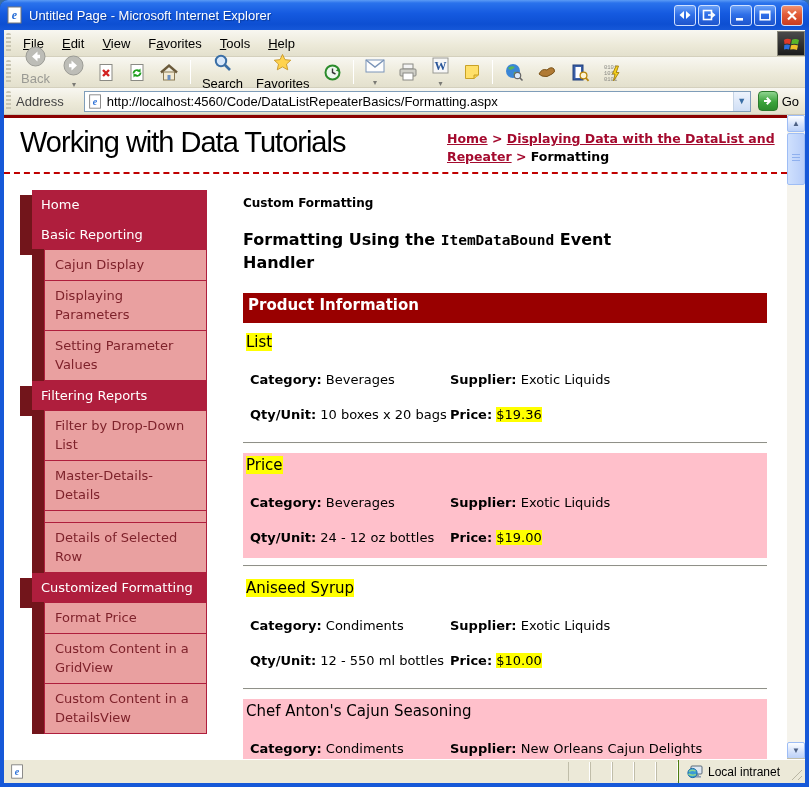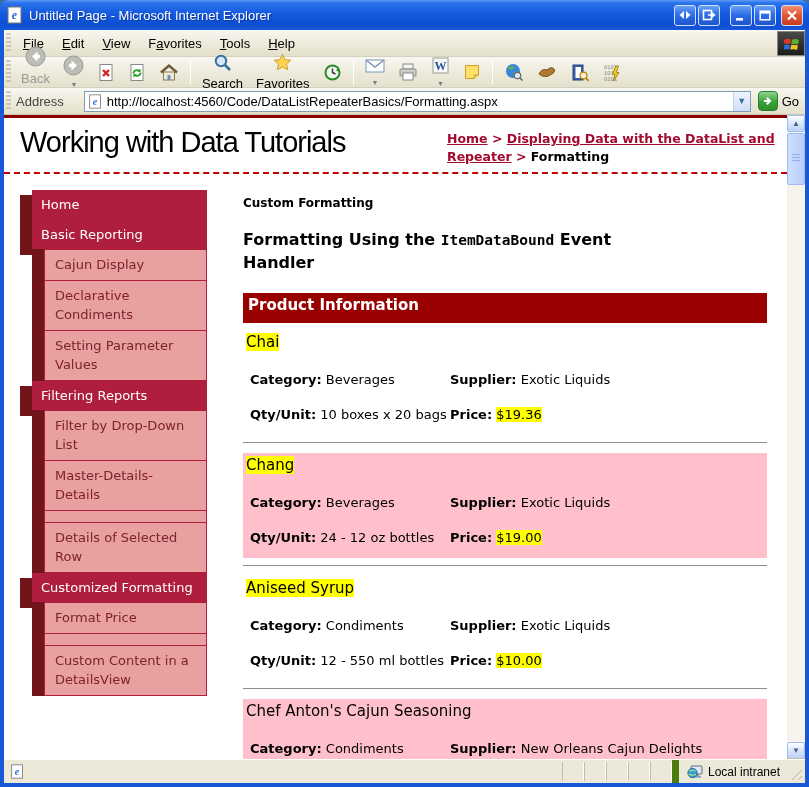--- a/index.html
+++ b/index.html
@@ -111,21 +111,21 @@
             background:linear-gradient(90deg,#cfe0fd,#b7cdf9); position:relative; }
   .sthumb:after { content:""; position:absolute; left:4px; right:4px; top:20px; height:9px;
             background:repeating-linear-gradient(180deg,#8fb0ee 0 1px,transparent 1px 3px); }
   .strack { flex:1; }
 
   
   .statusbar { height:24px; flex:0 0 24px; background:#ECE9D8; border-top:1px solid #fff; box-shadow:0 -1px 0 #c0bda9;
                display:flex; align-items:center; font-size:12px; padding:0 2px; }
   .status-main { flex:1; display:flex; align-items:center; gap:5px; padding-left:4px; }
   .spane { width:22px; align-self:stretch; margin:2px 0; border-left:1px solid #c0bda9; border-right:1px solid #fff; }
-  .zone { display:flex; align-items:center; gap:5px; padding:0 8px; border-left:7px solid #4d7c0f; align-self:stretch; }
+  .zone { display:flex; align-items:center; gap:5px; padding:0 8px; border-left:1px solid #4d7c0f; align-self:stretch; }
   .sgrip { width:14px; align-self:stretch;
            background:radial-gradient(circle at 70% 80%, #b8b5a2 1px, transparent 1.4px) 0 0/5px 5px no-repeat padding-box;
            background:repeating-linear-gradient(135deg,transparent 0 3px,#b8b5a2 3px 4px); margin:8px 1px 3px 0;
            clip-path:polygon(100% 0,100% 100%,0 100%); }
 </style>
 </head>
 <body>
 
 <div class="window">
 
@@ -334,49 +334,49 @@
       <div class="pagewrap">
         <div class="masthead">
           <div class="site-title">Working with Data Tutorials</div>
           <div class="breadcrumb" id="breadcrumb"><a>Home</a><span class="bc-sep"> &gt; </span><a>Displaying Data with the DataList and Repeater</a><span class="bc-sep"> &gt; </span><span class="bc-current">Formatting</span></div>
         </div>
         <div class="bodyarea">
           <div class="sidebar" id="sidebar">
               <div class="nav1"><span class="sq"></span><span>Home</span></div>
               <div class="nav1"><span class="sq"></span><span>Basic Reporting</span></div>
               <div class="nav2"><span class="stripe"></span><span>Cajun Display</span></div>
-              <div class="nav2"><span class="stripe"></span><span>Declarative Condiments</span></div>
+              <div class="nav2"><span class="stripe"></span><span>Displaying Parameters</span></div>
               <div class="nav2"><span class="stripe"></span><span>Setting Parameter Values</span></div>
               <div class="nav1"><span class="sq"></span><span>Filtering Reports</span></div>
               <div class="nav2"><span class="stripe"></span><span>Filter by Drop-Down List</span></div>
               <div class="nav2"><span class="stripe"></span><span>Master-Details-Details</span></div>
               <div class="nav2"><span class="stripe"></span></div>
               <div class="nav2"><span class="stripe"></span><span>Details of Selected Row</span></div>
               <div class="nav1"><span class="sq"></span><span>Customized Formatting</span></div>
               <div class="nav2"><span class="stripe"></span><span>Format Price</span></div>
-              <div class="nav2"><span class="stripe"></span></div>
+              <div class="nav2"><span class="stripe"></span><span>Custom Content in a GridView</span></div>
               <div class="nav2"><span class="stripe"></span><span>Custom Content in a DetailsView</span></div>
             </div>
           <div class="main">
             <div class="h1">Custom Formatting</div>
             <div class="h2"><span>Formatting Using the </span><code>ItemDataBound</code><span> Event Handler</span></div>
             <div class="banner">Product Information</div>
             <div id="products">
                 <div class="product">
-                  <div class="p-title"><span class="hl">Chai</span></div>
+                  <div class="p-title"><span class="hl">List</span></div>
                   <div class="p-grid">
                     <div class="cell"><b>Category:</b> <span class="">Beverages</span></div>
                     <div class="cell"><b>Supplier:</b> <span class="">Exotic Liquids</span></div>
                     <div class="cell"><b>Qty/Unit:</b> <span class="">10 boxes x 20 bags</span></div>
                     <div class="cell"><b>Price:</b> <span class="hl">$19.36</span></div>
                   </div>
                 </div>
                 <div class="sep"></div>
                 <div class="product pink">
-                  <div class="p-title"><span class="hl">Chang</span></div>
+                  <div class="p-title"><span class="hl">Price</span></div>
                   <div class="p-grid">
                     <div class="cell"><b>Category:</b> <span class="">Beverages</span></div>
                     <div class="cell"><b>Supplier:</b> <span class="">Exotic Liquids</span></div>
                     <div class="cell"><b>Qty/Unit:</b> <span class="">24 - 12 oz bottles</span></div>
                     <div class="cell"><b>Price:</b> <span class="hl">$19.00</span></div>
                   </div>
                 </div>
                 <div class="sep"></div>
                 <div class="product">
                   <div class="p-title"><span class="hl">Aniseed Syrup</span></div>

